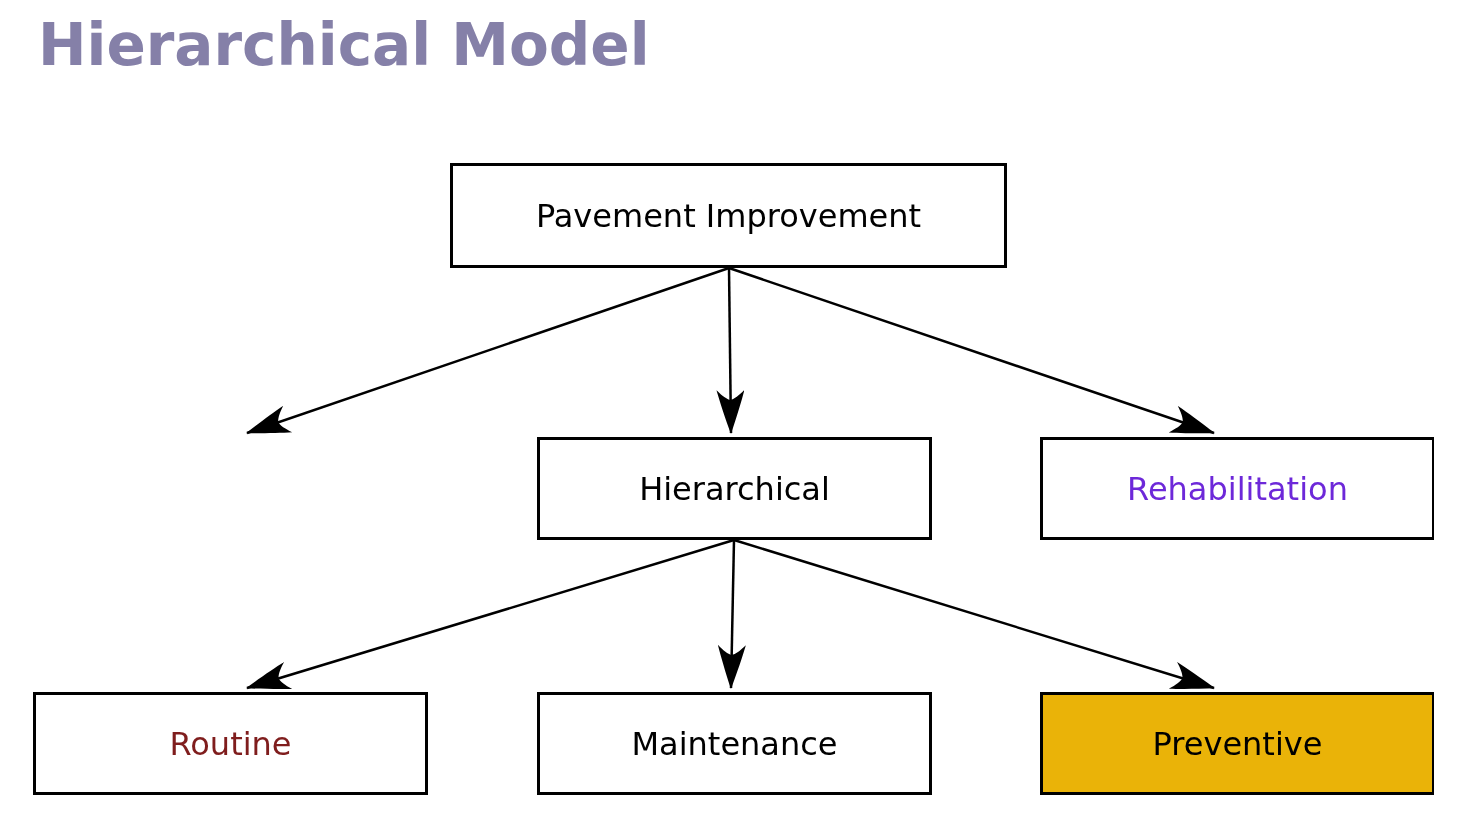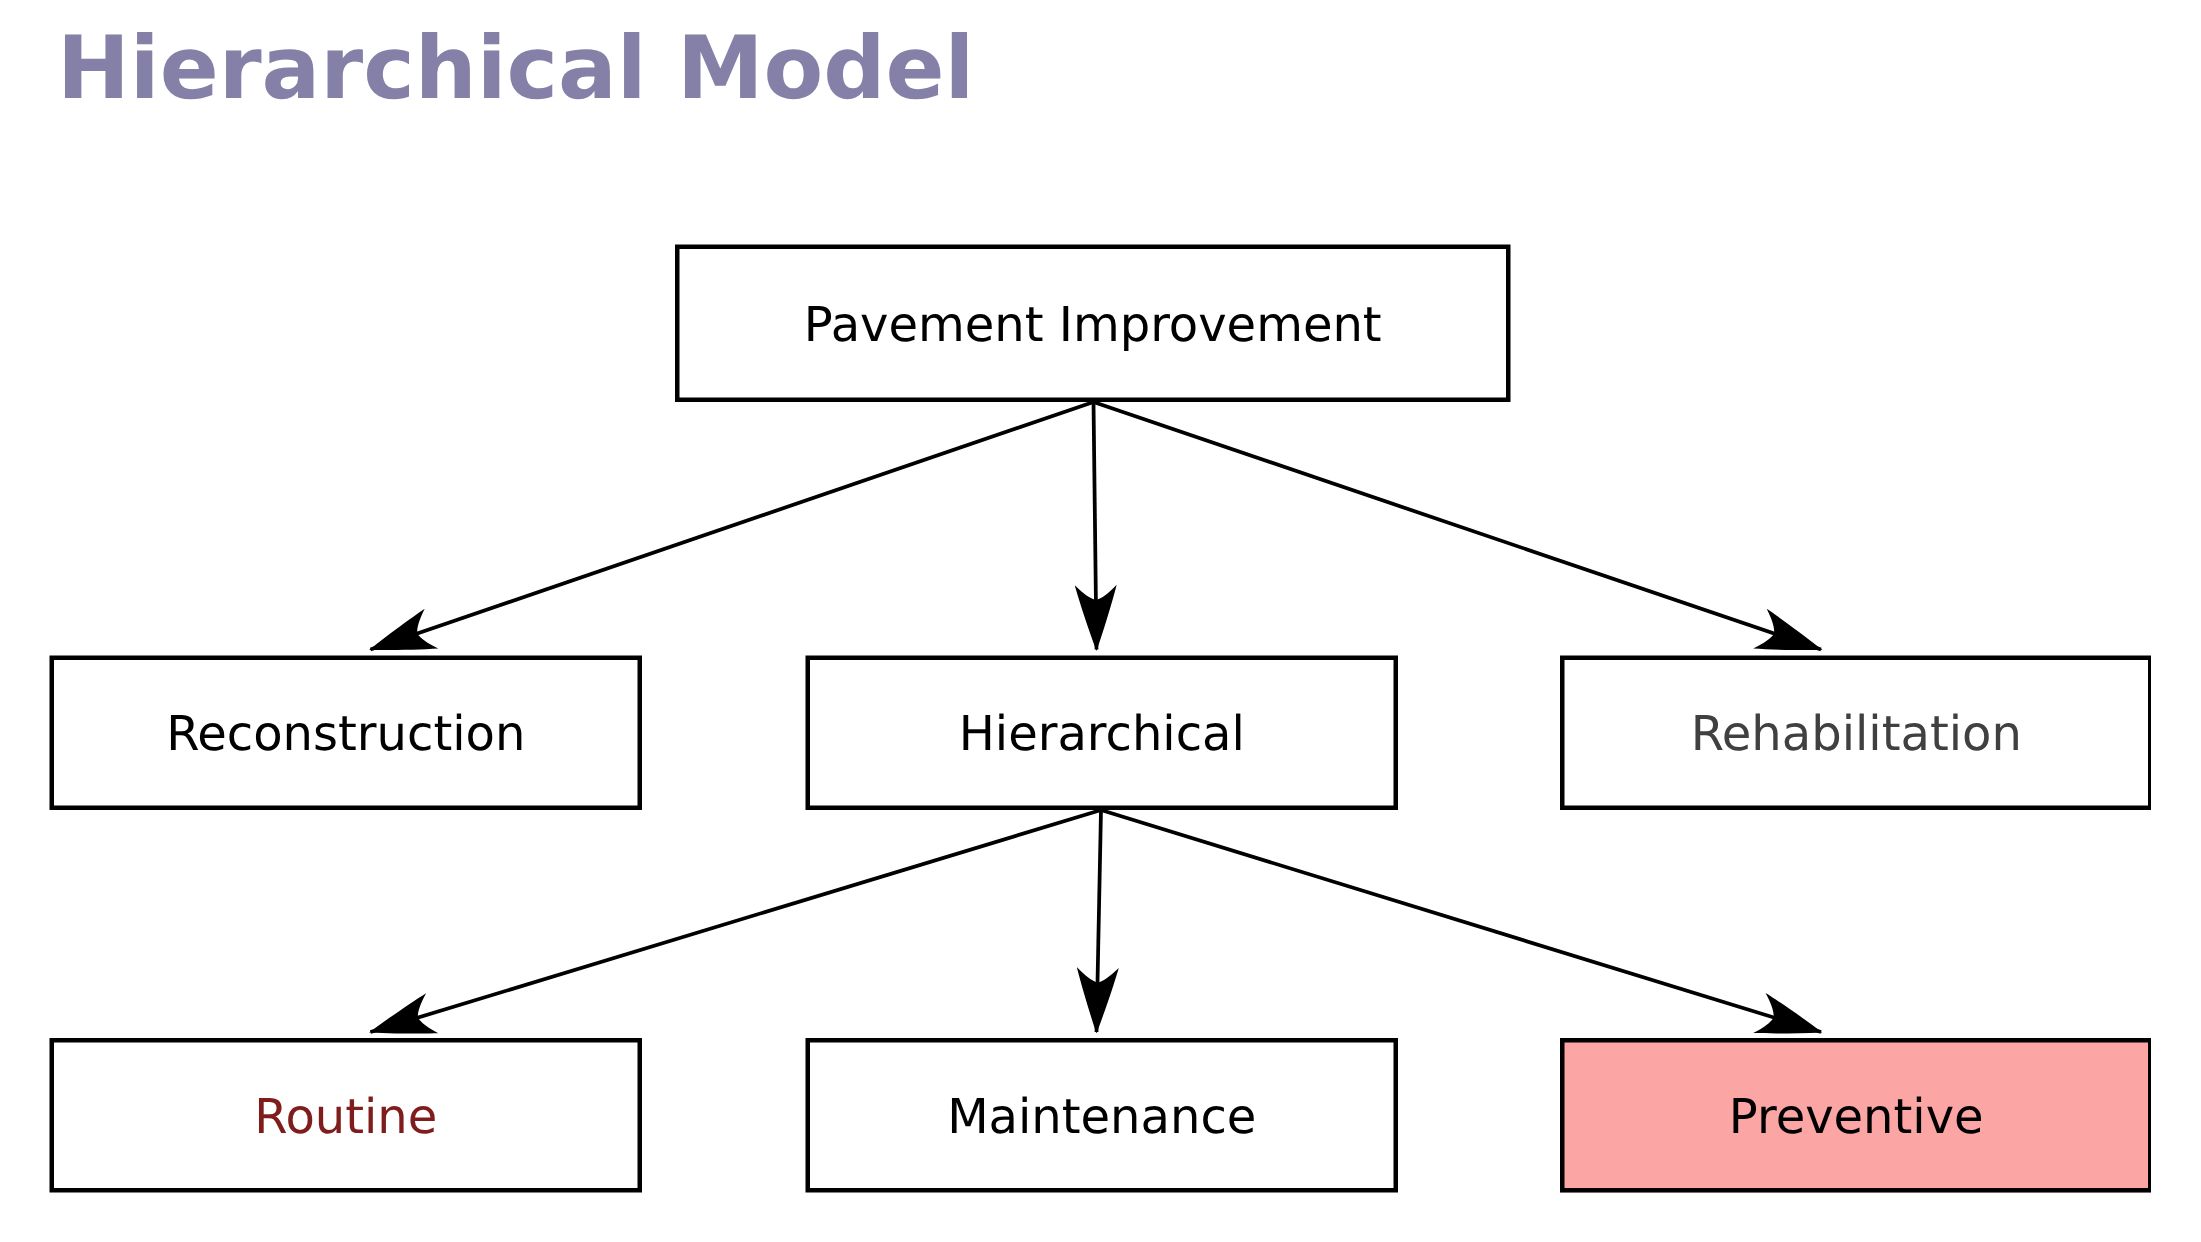--- a/index.html
+++ b/index.html
@@ -67,31 +67,28 @@
       <line x1="729" y1="268" x2="731" y2="433" stroke="#000000" stroke-width="2.5" marker-end="url(#arrowhead)"></line>
       <line x1="729" y1="268" x2="1214" y2="433" stroke="#000000" stroke-width="2.5" marker-end="url(#arrowhead)"></line>
       <line x1="734" y1="540" x2="247" y2="688" stroke="#000000" stroke-width="2.5" marker-end="url(#arrowhead)"></line>
       <line x1="734" y1="540" x2="731" y2="688" stroke="#000000" stroke-width="2.5" marker-end="url(#arrowhead)"></line>
       <line x1="734" y1="540" x2="1214" y2="688" stroke="#000000" stroke-width="2.5" marker-end="url(#arrowhead)"></line>
     </svg>
 
 <div class="node" style="left: 450px; top: 163px; width: 557px; height: 105px; border-color: rgb(0, 0, 0); background: rgb(255, 255, 255);">
       <span class="node-label" style="color: rgb(0, 0, 0);">Pavement Improvement</span>
     </div>
-    <div class="node" style="left: 33px; top: 437px; width: 395px; height: 103px; border-color: rgb(0, 0, 0); background: rgb(255, 255, 255);">
-      <span class="node-label" style="color: rgb(0, 0, 0);">Reconstruction</span>
-    </div>
     <div class="node" style="left: 537px; top: 437px; width: 395px; height: 103px; border-color: rgb(0, 0, 0); background: rgb(255, 255, 255);">
       <span class="node-label" style="color: rgb(0, 0, 0);">Hierarchical</span>
     </div>
     <div class="node" style="left: 1040px; top: 437px; width: 395px; height: 103px; border-color: rgb(0, 0, 0); background: rgb(255, 255, 255);">
-      <span class="node-label" style="color: #404040;">Rehabilitation</span>
+      <span class="node-label" style="color: #6d28d9;">Rehabilitation</span>
     </div>
     <div class="node" style="left: 33px; top: 692px; width: 395px; height: 103px; border-color: rgb(0, 0, 0); background: rgb(255, 255, 255);">
       <span class="node-label" style="color: #7f1d1d;">Routine</span>
     </div>
     <div class="node" style="left: 537px; top: 692px; width: 395px; height: 103px; border-color: rgb(0, 0, 0); background: rgb(255, 255, 255);">
       <span class="node-label" style="color: rgb(0, 0, 0);">Maintenance</span>
     </div>
-    <div class="node" style="left: 1040px; top: 692px; width: 395px; height: 103px; border-color: rgb(0, 0, 0); background: #fca5a5;">
+    <div class="node" style="left: 1040px; top: 692px; width: 395px; height: 103px; border-color: rgb(0, 0, 0); background: #eab308;">
       <span class="node-label" style="color: rgb(0, 0, 0);">Preventive</span>
     </div>
   </div>
 
 </body></html>

